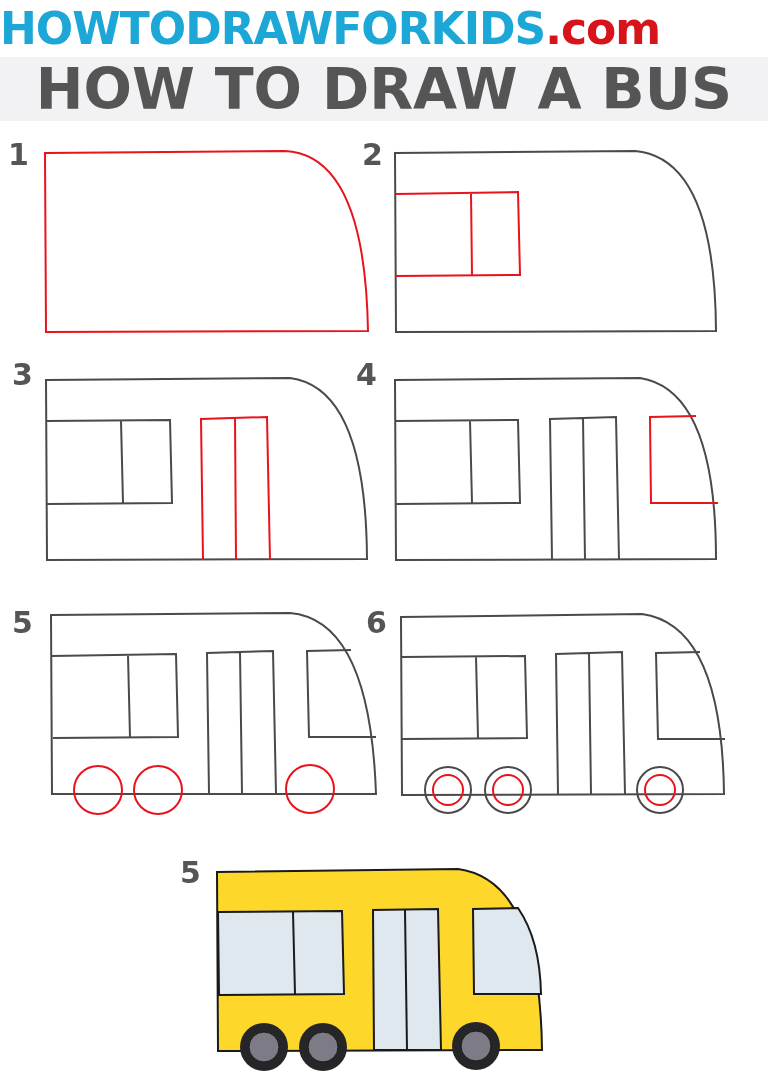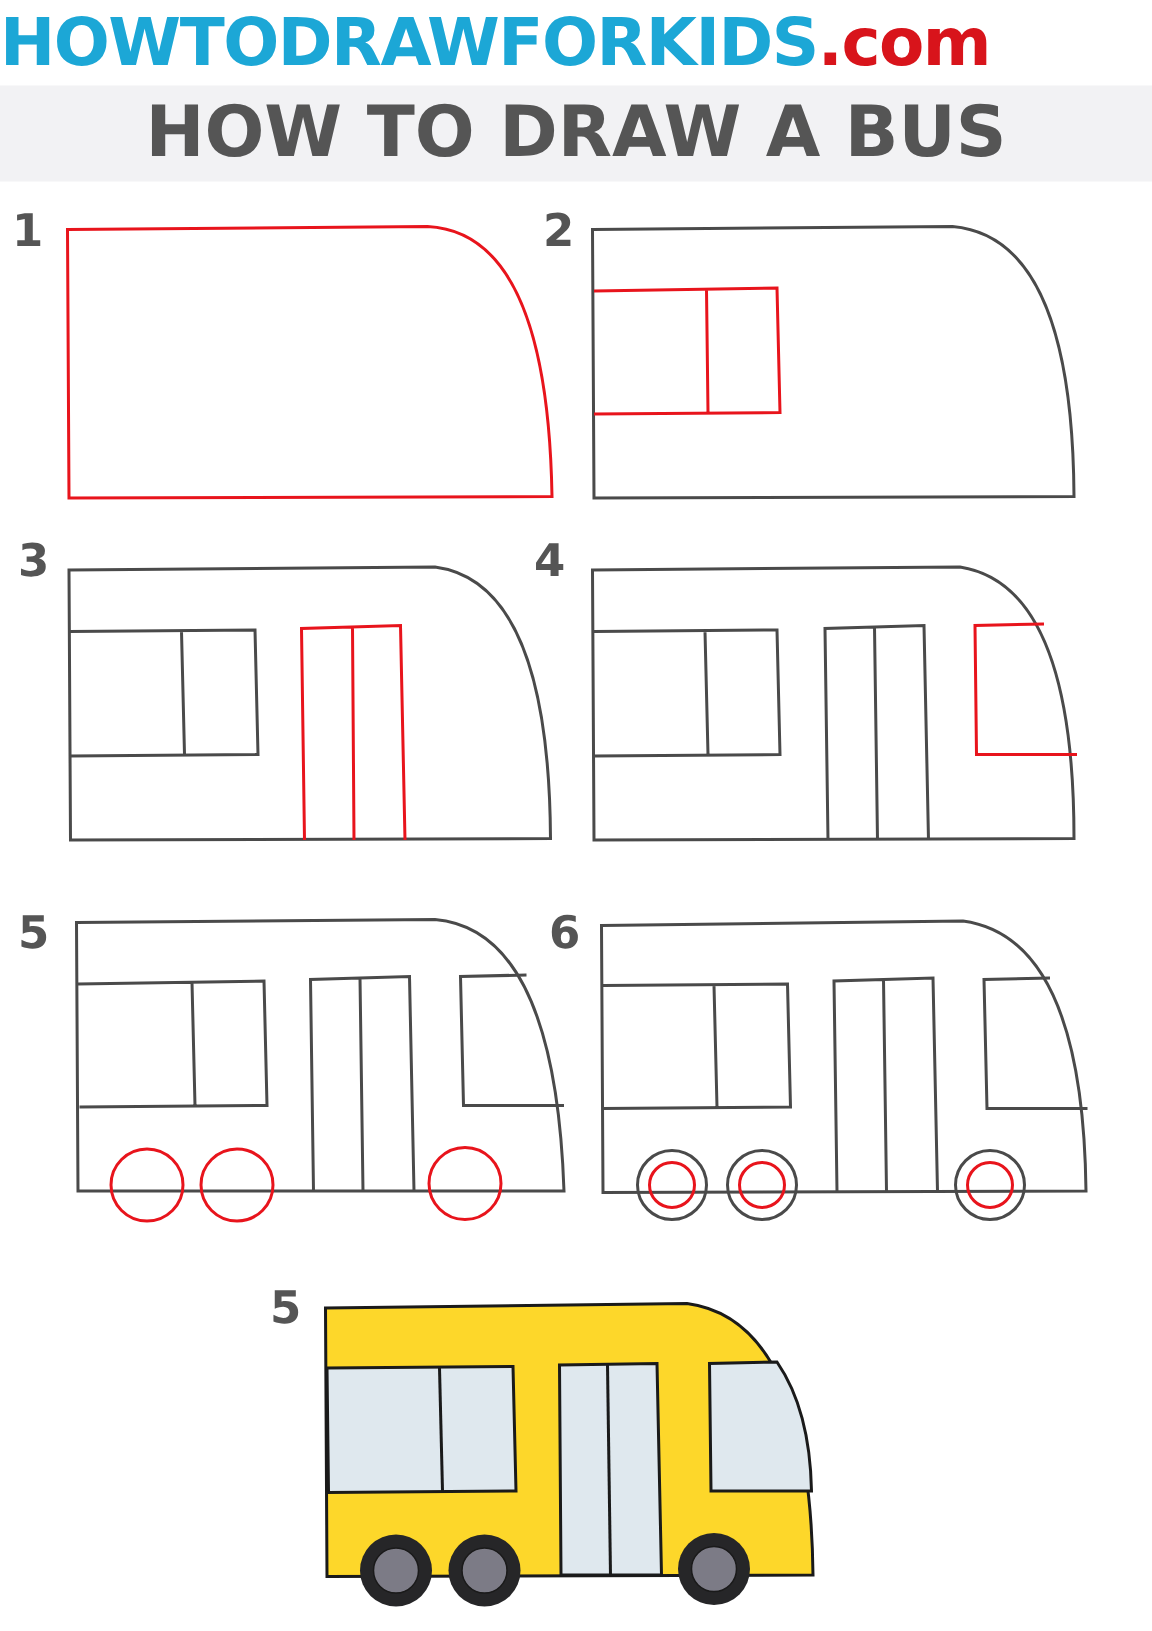--- a/index.html
+++ b/index.html
@@ -1,21 +1,21 @@
 <!DOCTYPE html>
 <html><head>
 <meta charset="utf-8">
 <style>
   html, body { margin:0; padding:0; }
   body { width:768px; height:1087px; background:#ffffff; position:relative; overflow:hidden; font-family:"DejaVu Sans", sans-serif; }
   .site-title { position:absolute; top:2px; left:0; width:616px; text-align:center; font-family:"DejaVu Sans", sans-serif; font-weight:bold; font-size:44px; letter-spacing:-1px; line-height:54px; }
   .site-title .main { color:#1ca7d6; }
   .site-title .tld { color:#d8141b; }
   .title-band { position:absolute; top:57px; left:0; width:768px; height:64px; background:#f2f2f4; }
-  .page-title { position:absolute; top:57px; left:0; width:768px; text-align:center; font-family:"DejaVu Sans", sans-serif; font-weight:bold; font-size:47px; line-height:64px; color:#555555; letter-spacing:0px; }
+  .page-title { position:absolute; top:57px; left:0; width:768px; text-align:center; font-family:"DejaVu Sans", sans-serif; font-weight:bold; font-size:57px; line-height:64px; color:#555555; letter-spacing:0px; }
   .step-num { position:absolute; font-family:"DejaVu Sans", sans-serif; font-weight:bold; font-size:30px; color:#555555; line-height:30px; }
   svg.step { position:absolute; overflow:visible; }
 </style>
 </head>
 <body>
 
 <div class="site-title"><span class="main">HOWTODRAWFORKIDS</span><span class="tld">.com</span></div>
 <div class="title-band"></div>
 <div class="page-title">HOW TO DRAW A BUS</div>
 

